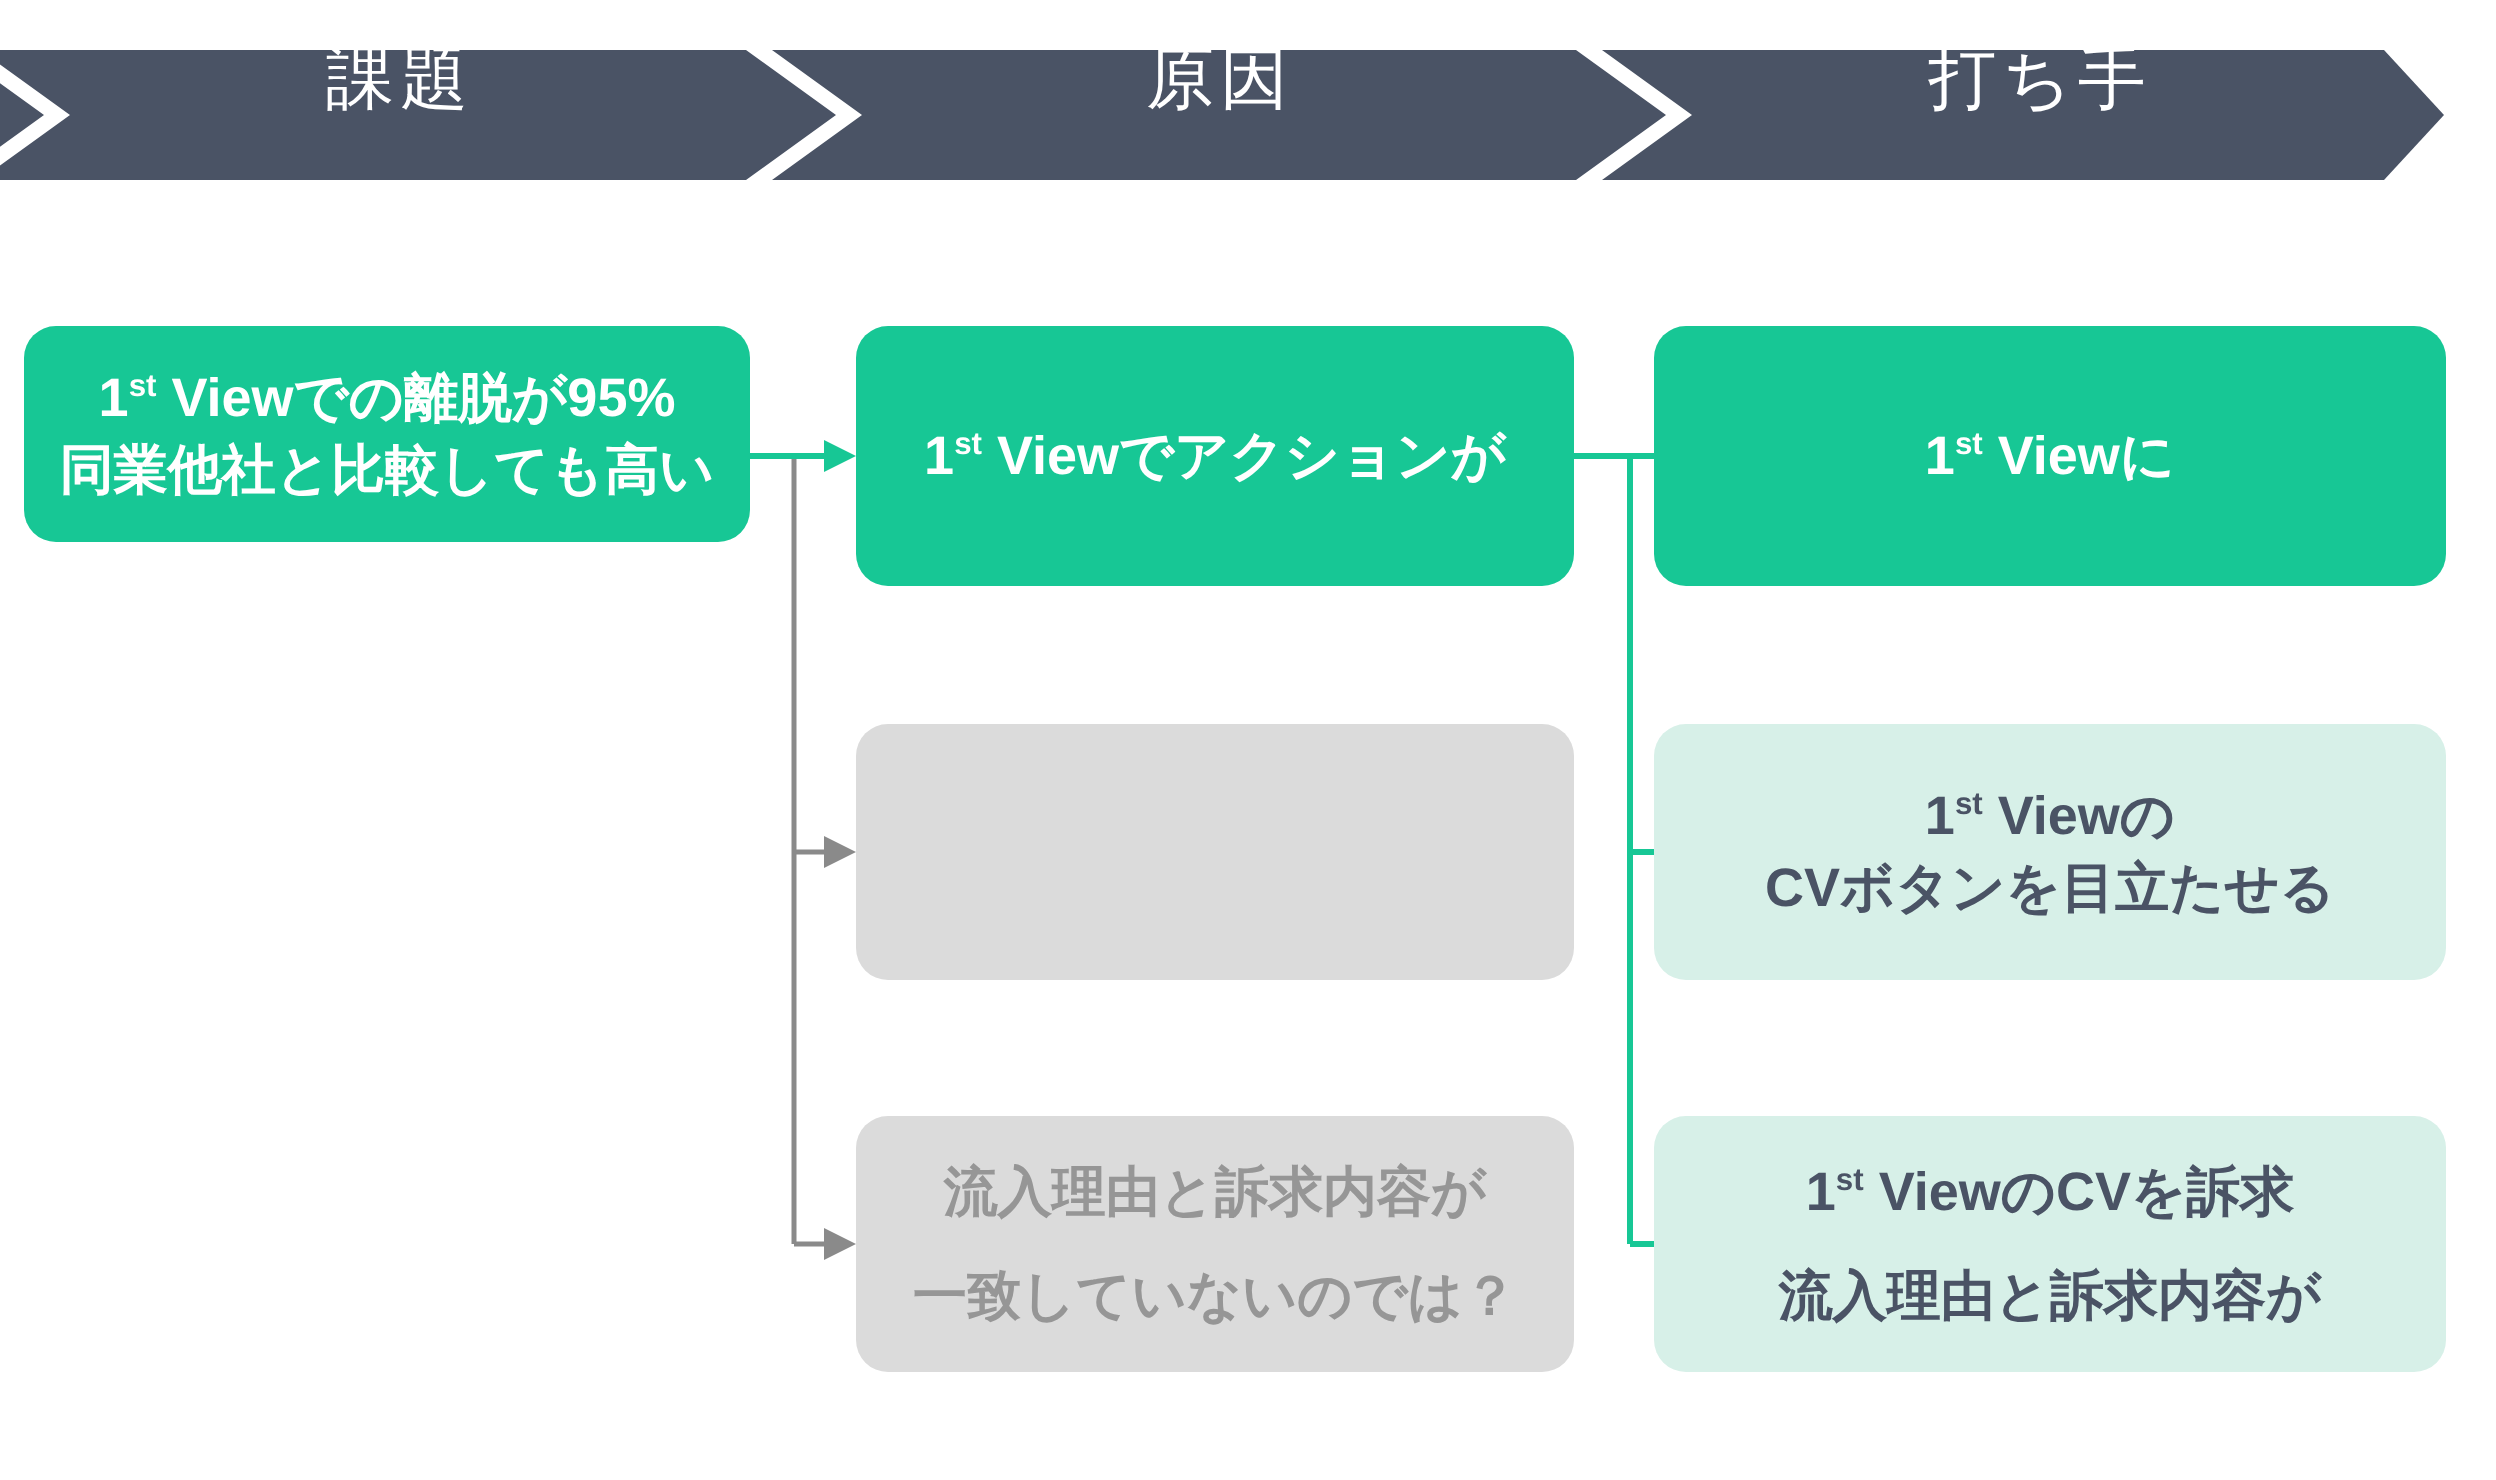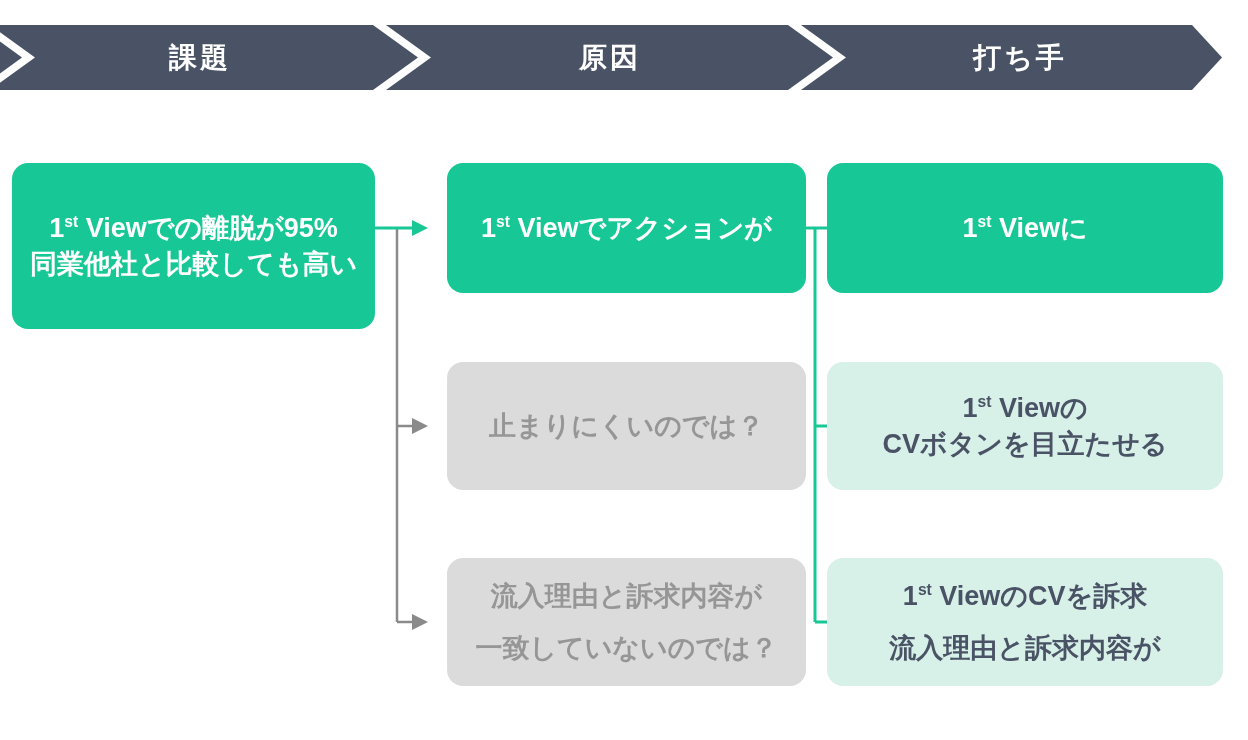--- a/index.html
+++ b/index.html
@@ -30,29 +30,29 @@
   }
   .layer .band { fill: var(--slate); }
   .layer .stripe { fill: var(--white); }
   .layer .c-gray { stroke: var(--gray-line); stroke-width: 2.5; fill: none; }
   .layer .c-green { stroke: var(--green); stroke-width: 3; fill: none; }
   .layer .ah-gray { fill: var(--gray-line); }
   .layer .ah-green { fill: var(--green); }
 
   .step-label {
     position: absolute;
-    top: 25px;
+    top: 7px;
     height: 65px;
     width: 340px;
     display: flex;
     align-items: center;
     justify-content: center;
     color: var(--white);
-    font-size: 28px;
-    font-weight: 700;
+    font-size: 34px;
+    font-weight: 400;
     letter-spacing: 3px;
   }
   .step-1 { left: 30px; }
   .step-2 { left: 440px; }
   .step-3 { left: 850px; }
 
   .box {
     position: absolute;
     border-radius: 16px;
     display: flex;
@@ -63,22 +63,22 @@
     font-size: 27px;
     font-weight: 700;
     line-height: 1.35;
   }
   .box sup { font-size: 0.58em; vertical-align: super; line-height: 0; }
 
   .box-green { background: var(--green); color: var(--white); }
   .box-gray  { background: var(--gray-box); color: var(--gray-text); }
   .box-mint  { background: var(--mint); color: var(--slate); }
 
-  .issue   { left: 12px;  top: 163px; width: 363px; height: 166px; }
-  .col-mid   { left: 428px; width: 359px; margin-left: 19px; }
+  .issue   { left: 12px;  top: 163px; width: 363px; height: 108px; }
+  .col-mid   { left: 428px; width: 359px; }
   .col-right { left: 827px; width: 396px; }
   .row-1 { top: 163px; height: 130px; }
   .row-2 { top: 362px; height: 128px; }
   .row-3 { top: 558px; height: 128px; gap: 16px; }
 </style>
 </head>
 <body>
 
 <div class="canvas">
 
@@ -114,21 +114,20 @@
 
   <div class="box box-green issue">
     <div><span>1</span><sup>st</sup><span> Viewでの離脱が95%</span></div>
     <div>同業他社と比較しても高い</div>
   </div>
 
   <div class="box box-green col-mid row-1">
     <div><span>1</span><sup>st</sup><span> Viewでアクションが</span></div>
   </div>
   <div class="box box-gray col-mid row-2">
-    <div>止まりにくいのでは？</div>
   </div>
   <div class="box box-gray col-mid row-3">
     <div><span>流入理由と訴求内容が</span><sup></sup><span></span></div>
     <div>一致していないのでは？</div>
   </div>
 
   <div class="box box-green col-right row-1">
     <div><span>1</span><sup>st</sup><span> Viewに</span></div>
   </div>
   <div class="box box-mint col-right row-2">

